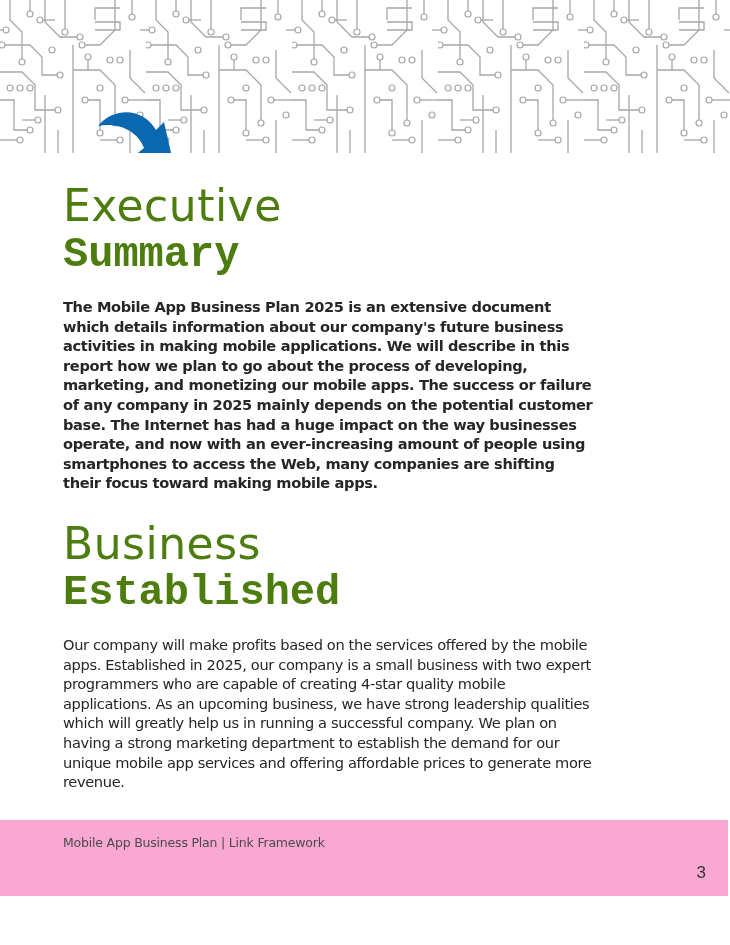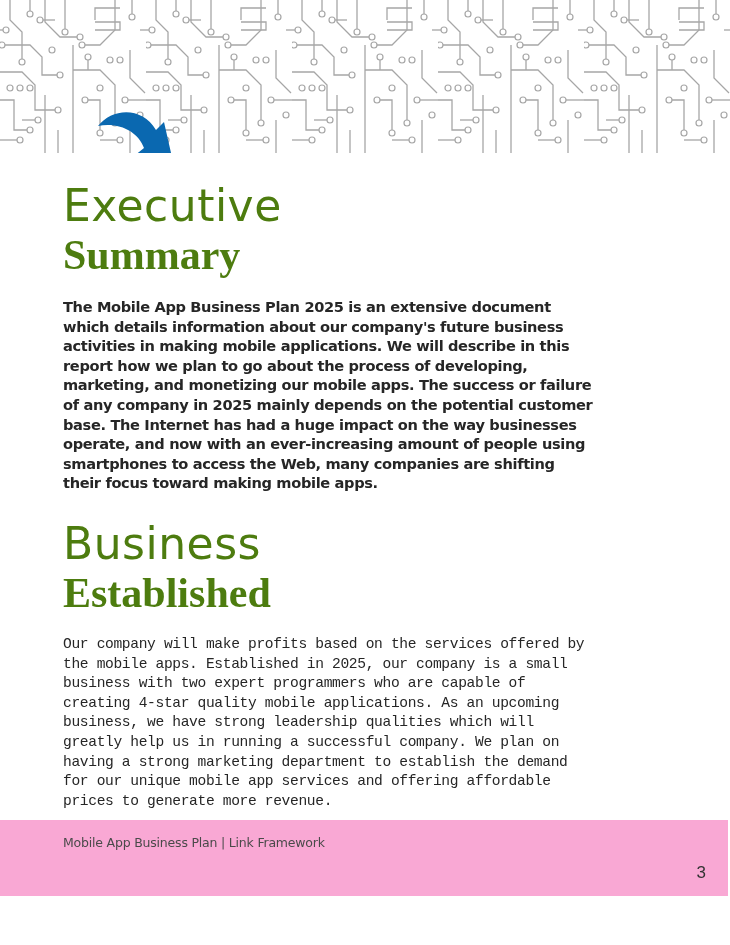--- a/index.html
+++ b/index.html
@@ -20,32 +20,32 @@
   .heading {
     position: absolute; left: 63px; margin: 0;
     color: #4d7c0f; line-height: 1;
   }
   .heading .light {
     display: block; font-weight: 400; font-size: 44px; letter-spacing: 0.5px;
     font-family: "DejaVu Sans", sans-serif;
   }
   .heading .bold {
     display: block; font-weight: 700; font-size: 42px; margin-top: 6px;
-    font-family: Liberation Serif, serif;
+    font-family: Liberation Mono, monospace;
   }
   .h-exec { top: 184px; }
   .h-comp { top: 522px; }
   .para {
     position: absolute; left: 63px; width: 530px; margin: 0;
     font-size: 14.6px; line-height: 19.6px; color: #262626;
     font-family: "DejaVu Sans", sans-serif;
     letter-spacing: -0.35px;
   }
   .p-exec { top: 297px; font-weight: bold; }
-  .p-comp { top: 635px; font-family: Liberation Mono, monospace; }
+  .p-comp { top: 635px; }
   .footer {
     position: absolute; left: 0; top: 820px; width: 728px; height: 76px;
     background: #f9a8d4;
   }
   .footer-text {
     position: absolute; left: 63px; top: 15px;
     font-size: 12.5px; color: #4a4a4a;
     font-family: "DejaVu Sans", sans-serif; letter-spacing: -0.2px;
   }
   .page-num {

